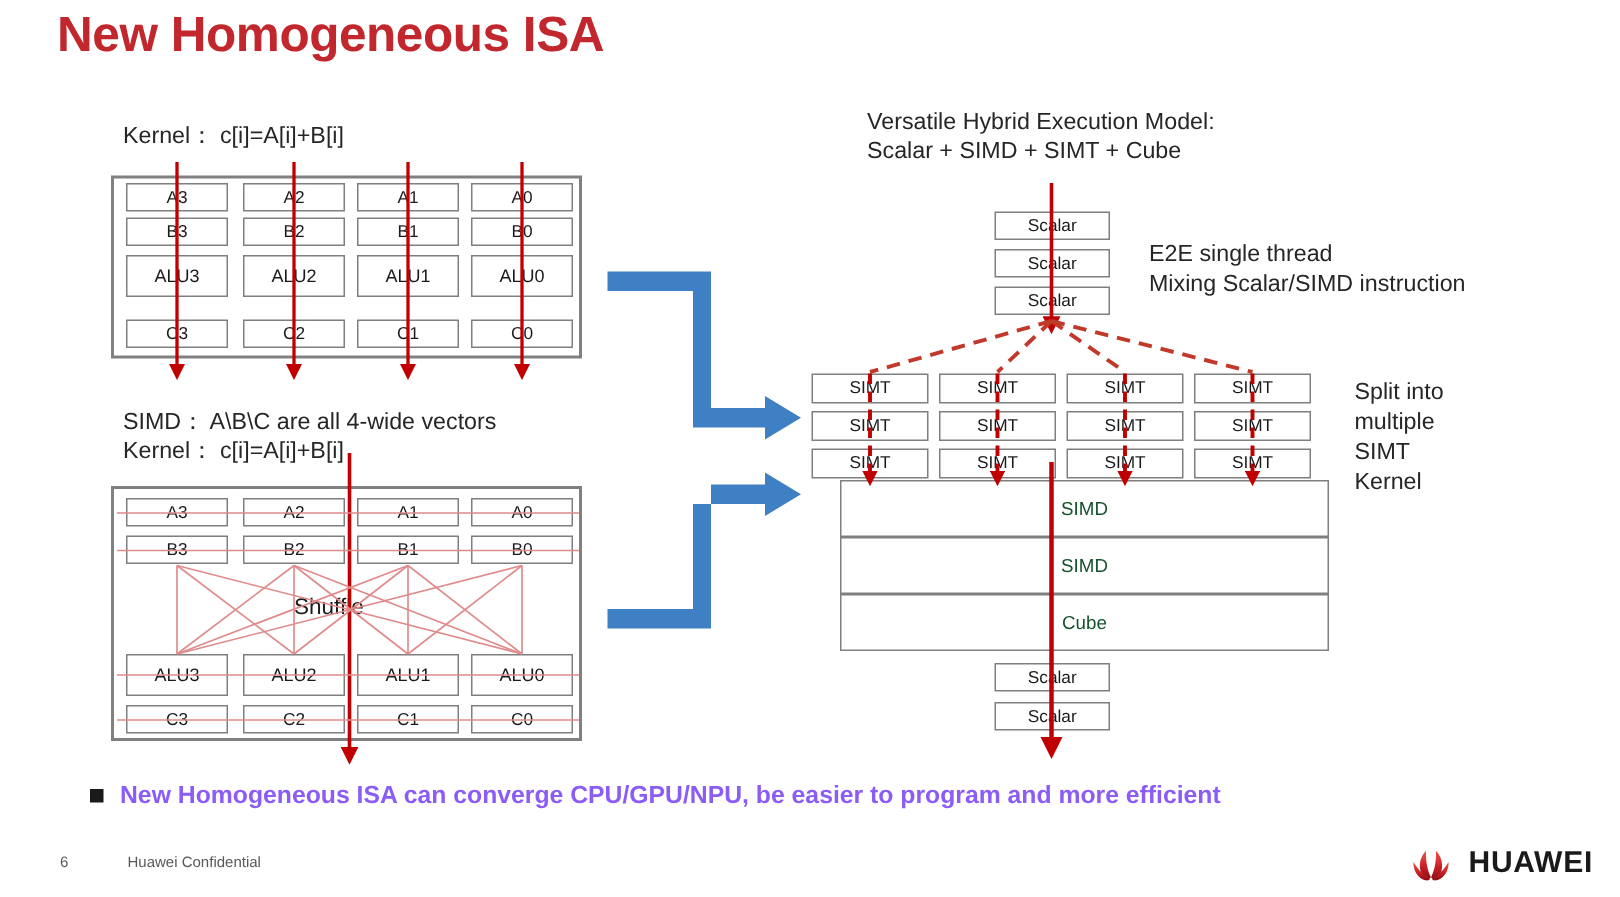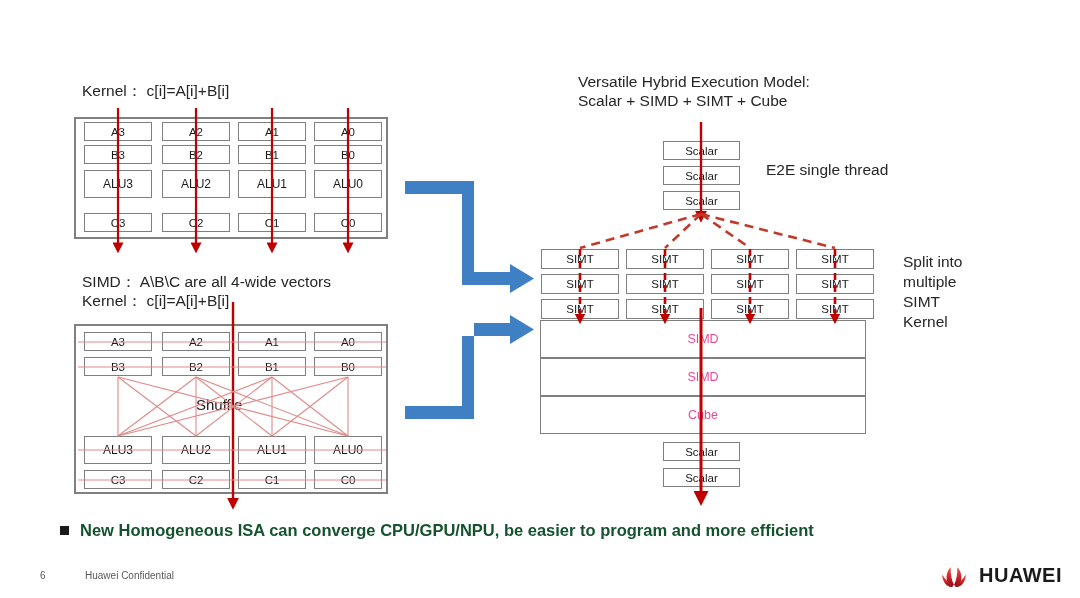--- a/index.html
+++ b/index.html
@@ -39,52 +39,53 @@
   
   .rbox{
     position:absolute;box-sizing:border-box;
     border:1.4px solid #7f7f7f;background:#ffffff;
     font-size:11.5px;color:#1a1a1a;
     display:flex;align-items:center;justify-content:center;
   }
   .wbar{
     position:absolute;box-sizing:border-box;
     border:1.4px solid #7f7f7f;background:#ffffff;
-    font-size:12.5px;color:#ec4899;
-    display:flex;align-items:center;justify-content:center;
+    font-size:12.5px;color:#14532d;
+    display:flex;align-items:center;justify-content:center;margin-left:20px;
   }
 
   
   svg.ov{position:absolute;left:0;top:0;width:1080px;height:598px;
          pointer-events:none;overflow:visible;}
 
   
   .shuffle-label{
     position:absolute;font-size:15px;color:#1a1a1a;
     left:196px;top:396px;background:transparent;
   }
 
   
   .bullet-row{
     position:absolute;left:60px;top:521px;display:flex;align-items:center;gap:11px;
   }
   .bullet-sq{width:9px;height:9px;background:#1a1a1a;display:block;}
-  .bullet-txt{font-size:16.5px;font-weight:bold;color:#14532d;white-space:nowrap;text-align:center;}
+  .bullet-txt{font-size:16.5px;font-weight:bold;color:#8b5cf6;white-space:nowrap;text-align:center;}
 
   
   .pg-num{position:absolute;left:40px;top:570px;font-size:10px;color:#595959;}
   .confid{position:absolute;left:85px;top:570px;font-size:10px;color:#595959;}
   .logo-wrap{position:absolute;right:18px;top:561px;display:flex;align-items:center;gap:7px;}
   .logo-text{font-size:20px;font-weight:bold;color:#1a1a1a;letter-spacing:0.5px;}
 </style>
 </head>
 <body>
 
 <div class="slide">
 
+  <div class="title">New Homogeneous ISA</div>
 
   <div class="caption" style="left:82px;top:81px;">Kernel： c[i]=A[i]+B[i]</div>
 
   <div class="panel" style="left:74px;top:117px;width:314px;height:122px;"></div>
 
   <div class="cell" style="left:84px;top:122px;width:68px;height:19px;">A3</div>
   <div class="cell" style="left:84px;top:145px;width:68px;height:19px;">B3</div>
   <div class="cell tall" style="left:84px;top:170px;width:68px;height:28px;">ALU3</div>
   <div class="cell" style="left:84px;top:213px;width:68px;height:19px;">C3</div>
 
@@ -131,20 +132,21 @@
   <div class="shuffle-label">Shuffle</div>
 
   <div class="caption" style="left:578px;top:91px;">Scalar + SIMD + SIMT + Cube</div>
   <div class="caption" style="left:578px;top:72px;">Versatile Hybrid Execution Model:</div>
 
   <div class="rbox" style="left:663px;top:141px;width:77px;height:19px;">Scalar</div>
   <div class="rbox" style="left:663px;top:166px;width:77px;height:19px;">Scalar</div>
   <div class="rbox" style="left:663px;top:191px;width:77px;height:19px;">Scalar</div>
 
   <div class="caption" style="left:766px;top:160px;">E2E single thread</div>
+  <div class="caption" style="left:766px;top:180px;">Mixing Scalar/SIMD instruction</div>
 
   <div class="rbox" style="left:541px;top:249px;width:78px;height:20px;">SIMT</div>
   <div class="rbox" style="left:626px;top:249px;width:78px;height:20px;">SIMT</div>
   <div class="rbox" style="left:711px;top:249px;width:78px;height:20px;">SIMT</div>
   <div class="rbox" style="left:796px;top:249px;width:78px;height:20px;">SIMT</div>
 
   <div class="rbox" style="left:541px;top:274px;width:78px;height:20px;">SIMT</div>
   <div class="rbox" style="left:626px;top:274px;width:78px;height:20px;">SIMT</div>
   <div class="rbox" style="left:711px;top:274px;width:78px;height:20px;">SIMT</div>
   <div class="rbox" style="left:796px;top:274px;width:78px;height:20px;">SIMT</div>

